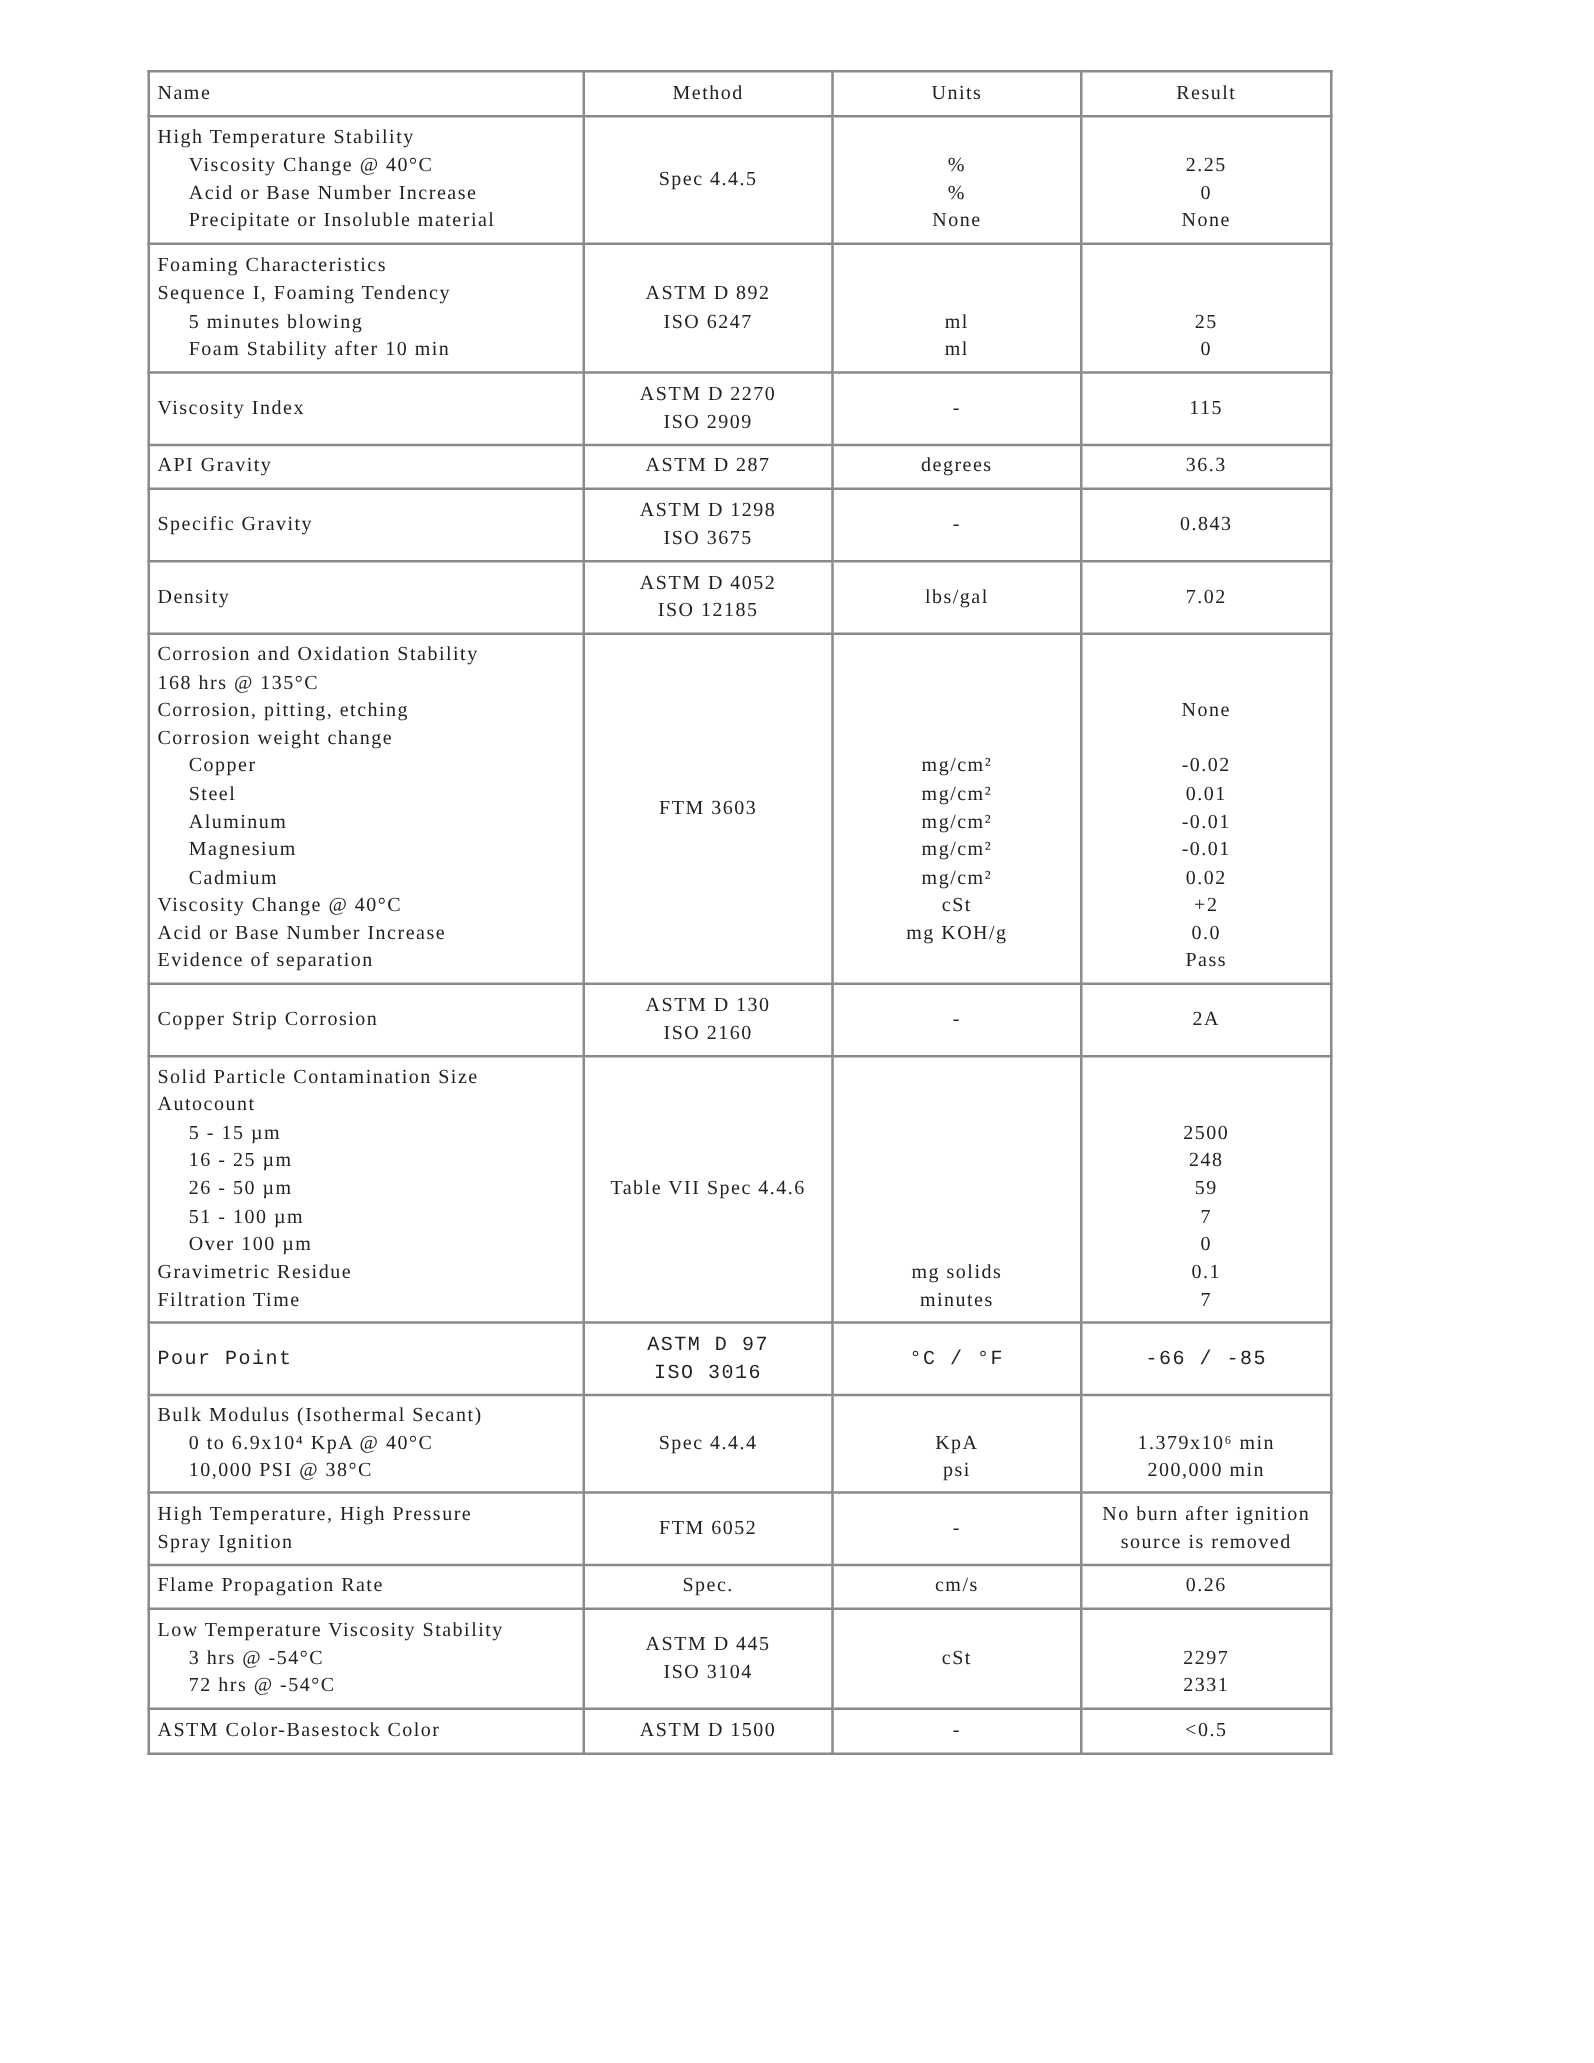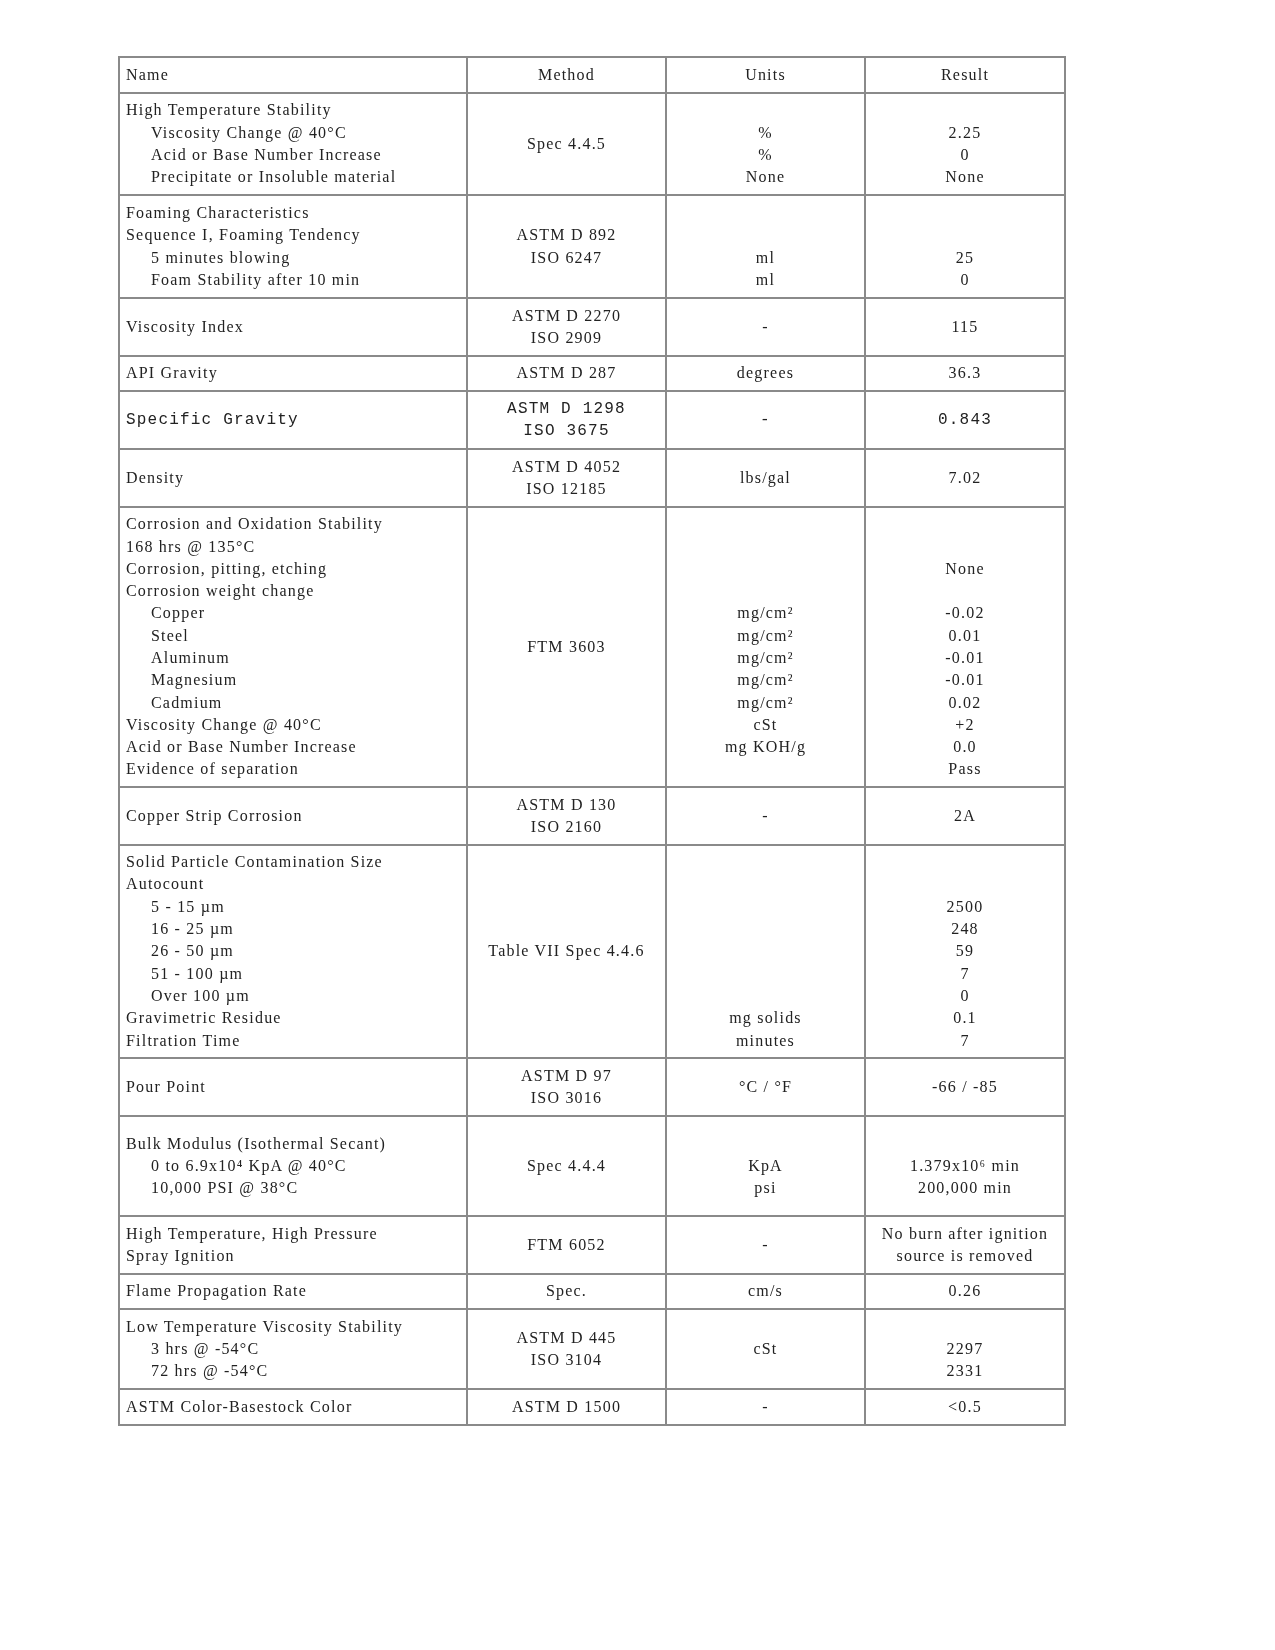--- a/index.html
+++ b/index.html
@@ -108,21 +108,21 @@
         <td class="center">
           <span class="line">ASTM D 287</span>
         </td>
         <td class="center">
           <span class="line">degrees</span>
         </td>
         <td class="center">
           <span class="line">36.3</span>
         </td>
       </tr>
-      <tr style="height: 58px; font-family: Liberation Mono, monospace;">
+      <tr style="height: 58px;">
         <td class="name">
           <span class="line">Specific Gravity</span>
         </td>
         <td class="center">
           <span class="line">ASTM D 1298</span>
           <span class="line">ISO 3675</span>
         </td>
         <td class="center">
           <span class="line">-</span>
         </td>
@@ -238,36 +238,36 @@
           <span class="line">&nbsp;</span>
           <span class="line">2500</span>
           <span class="line">248</span>
           <span class="line">59</span>
           <span class="line">7</span>
           <span class="line">0</span>
           <span class="line">0.1</span>
           <span class="line">7</span>
         </td>
       </tr>
-      <tr style="height: 58px;">
+      <tr style="height: 58px; font-family: Liberation Mono, monospace;">
         <td class="name">
           <span class="line">Pour Point</span>
         </td>
         <td class="center">
           <span class="line">ASTM D 97</span>
           <span class="line">ISO 3016</span>
         </td>
         <td class="center">
           <span class="line">°C / °F</span>
         </td>
         <td class="center">
           <span class="line">-66 / -85</span>
         </td>
       </tr>
-      <tr style="height: 100px; margin-top: 32px;">
+      <tr style="height: 78px; margin-top: 32px;">
         <td class="name">
           <span class="line">Bulk Modulus (Isothermal Secant)</span>
           <span class="line ind">0 to 6.9x10⁴ KpA @ 40°C</span>
           <span class="line ind">10,000 PSI @ 38°C</span>
         </td>
         <td class="center">
           <span class="line">Spec 4.4.4</span>
         </td>
         <td class="center">
           <span class="line">&nbsp;</span>

